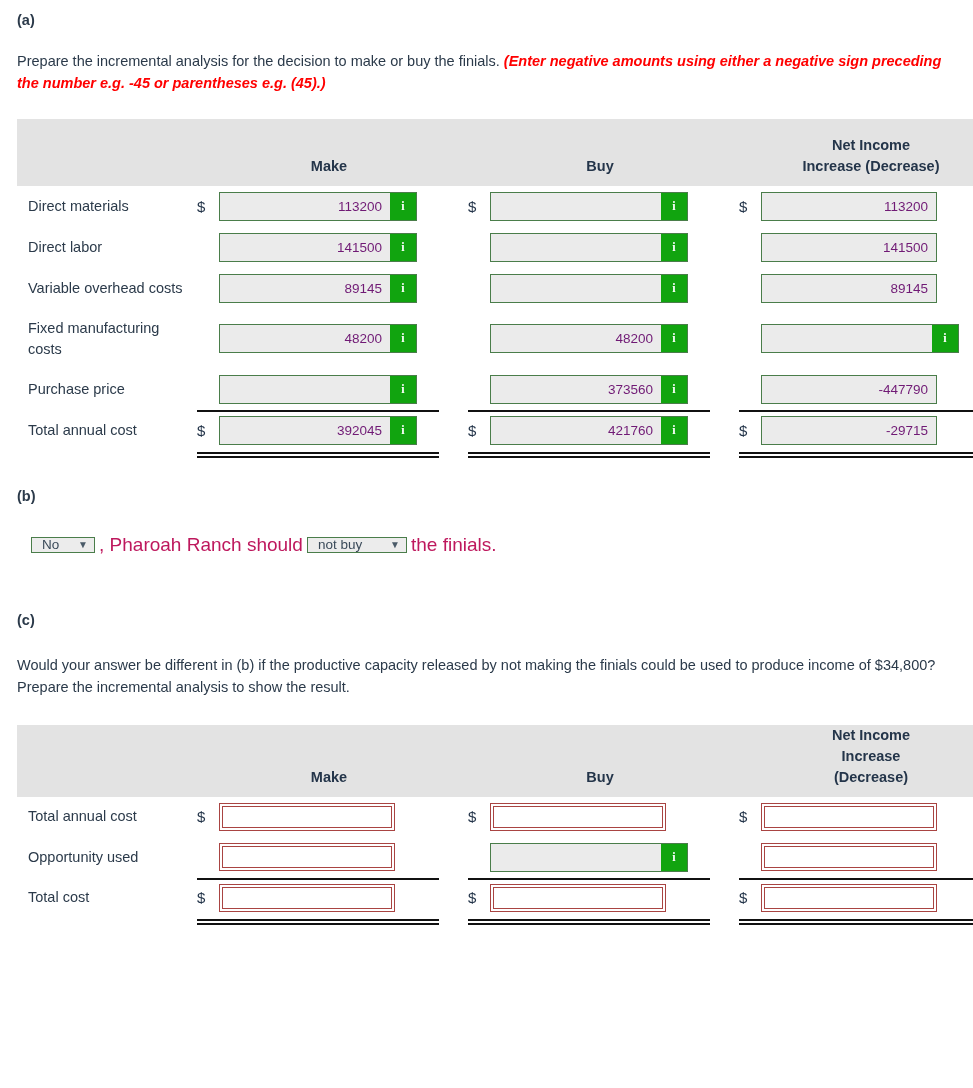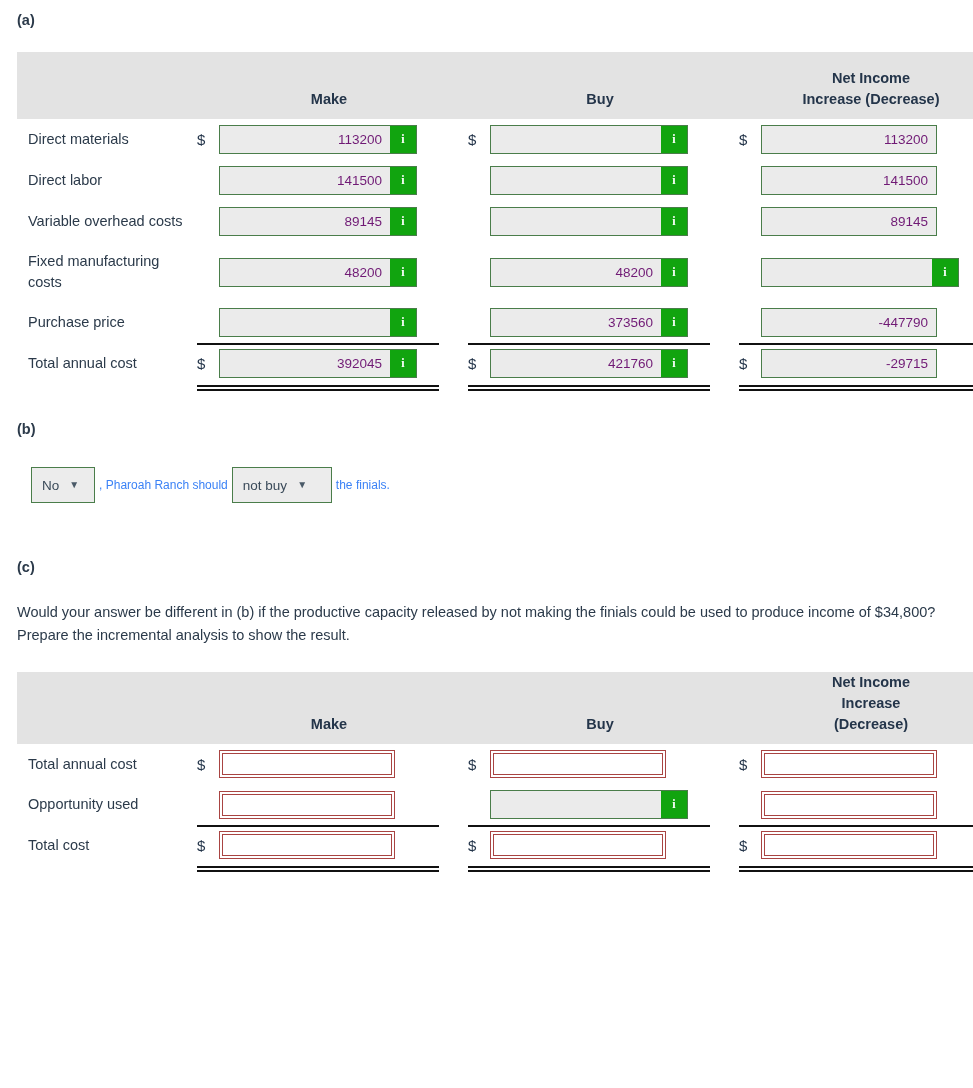--- a/index.html
+++ b/index.html
@@ -134,50 +134,56 @@
     left:0; right:0;
     height:0;
     border-top:2px solid #111111;
   }
   .ul-line.top{ top:0; }
 
   
   .sel{
     display:inline-flex;
     align-items:center;
-    height:36px;
+    justify-content:space-between;
+    height:16px;
     border:1px solid #4a7d4a;
     background:#ececec;
     box-sizing:border-box;
     padding:0 6px 0 10px;
     font-size:13.5px;
     color:#3a4a59;
     vertical-align:middle;
   }
   .sel .txt{ padding-right:10px; }
   .sel .chev{
     font-size:10px;
     color:#4a5a68;
     line-height:1;
   }
   .inline-txt{
-    font-size:12px;
-    color:#3b82f6;
+    font-size:19px;
+    color:#be185d;
     vertical-align:middle;
   }
 </style>
 </head>
 <body>
 
 <div class="page">
 
   <div style="padding:12px 17px 0 17px;">
     <div class="part-label">(a)</div>
   </div>
 
+  <div style="padding:22px 17px 0 17px;">
+    <div class="prompt">
+      <span>Prepare the incremental analysis for the decision to make or buy the finials. </span><span class="warn">(Enter negative amounts using either a negative sign preceding the number e.g. -45 or parentheses e.g. (45).)</span>
+    </div>
+  </div>
 
   <div style="height:24px;"></div>
 
   <table class="tbl">
     <colgroup>
       <col class="c-label">
         <col class="c-dollar">
         <col class="c-field">
         <col class="c-gap">
       <col class="c-dollar">

